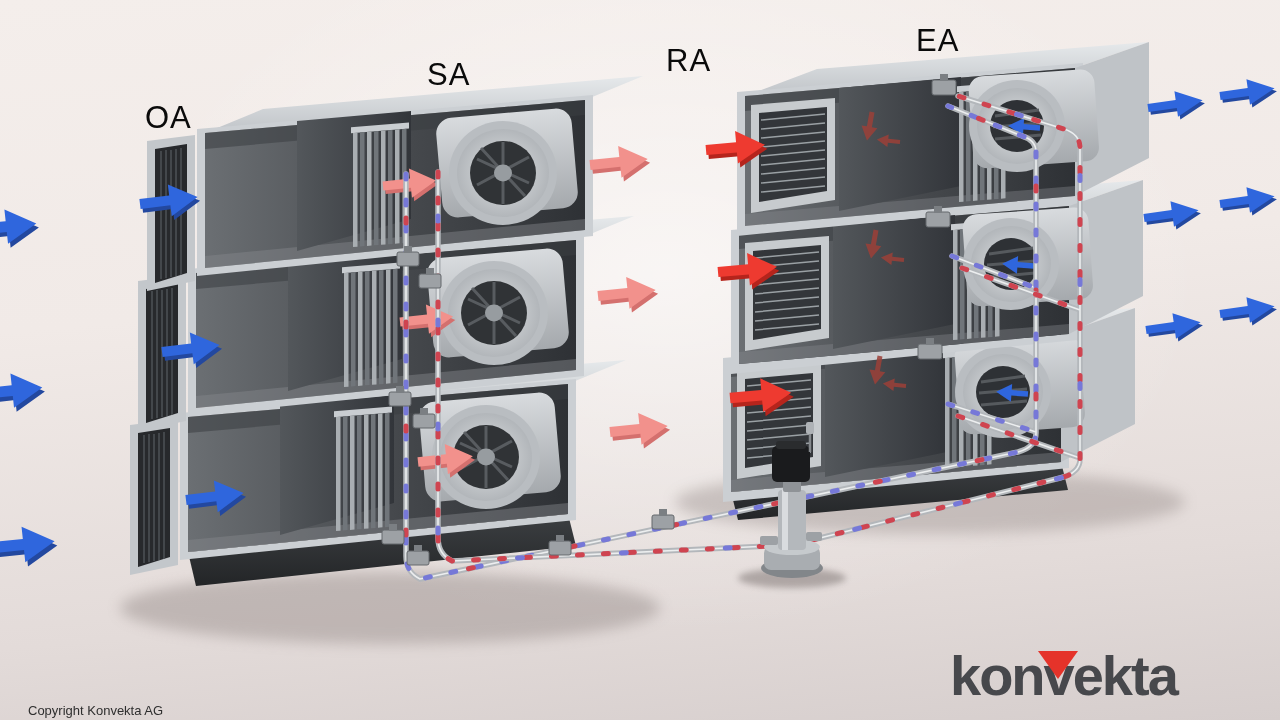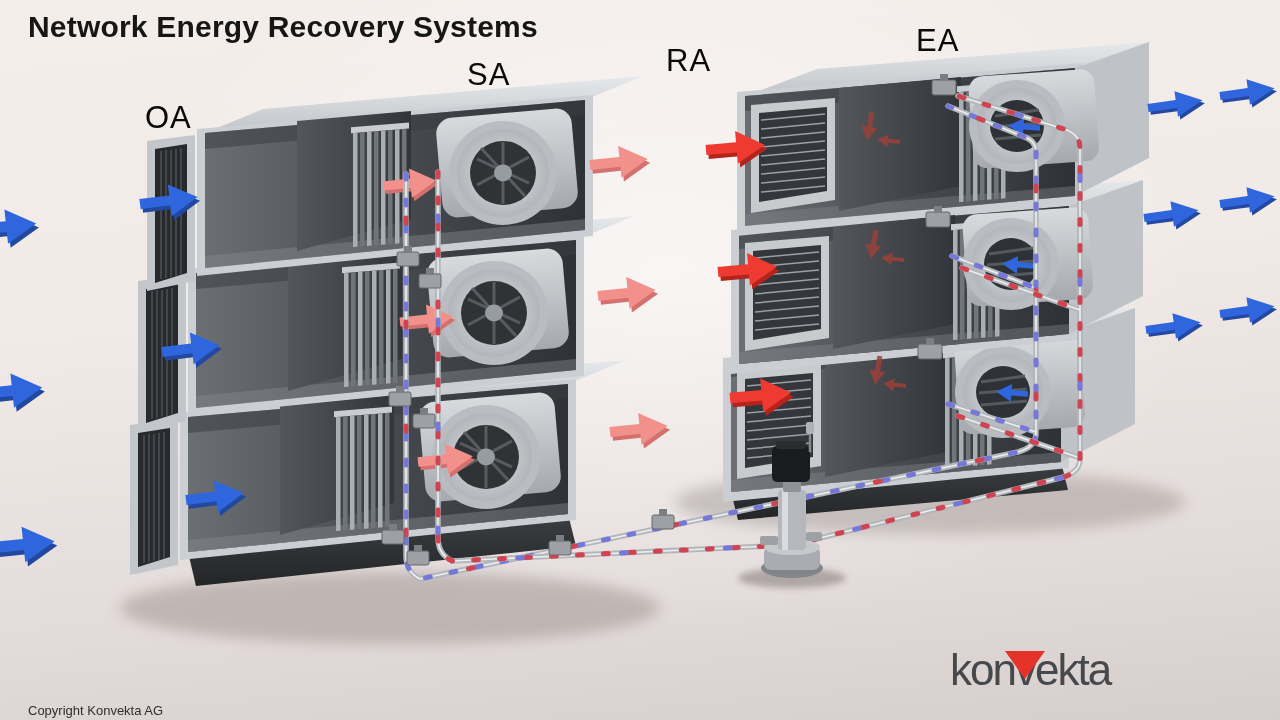--- a/index.html
+++ b/index.html
@@ -12,29 +12,29 @@
   }
   .scene{position:absolute;left:0;top:0;}
   .title{
     position:absolute;left:28px;top:10px;
     font-size:30px;font-weight:700;color:#161616;letter-spacing:.2px;
   }
   .duct-label{
     position:absolute;font-size:31px;font-weight:400;color:#0a0a0a;letter-spacing:1px;
   }
   .lbl-oa{left:145px;top:100px;}
-  .lbl-sa{left:427px;top:57px;margin-left:40px;}
+  .lbl-sa{left:427px;top:57px;}
   .lbl-ra{left:666px;top:43px;}
   .lbl-ea{left:916px;top:23px;}
   .copyright{
     position:absolute;left:28px;top:685px;font-size:13px;color:#2e2e2e;margin-top:18px;
   }
   .logo{
     position:absolute;left:950px;top:648px;line-height:1;
-    font-size:44px;font-weight:400;color:#47484c;letter-spacing:-2px;white-space:nowrap;
+    font-size:56px;font-weight:700;color:#47484c;letter-spacing:-2px;white-space:nowrap;
   }
   .logo .v-wrap{position:relative;display:inline-block;}
   .logo .tri{
     position:absolute;left:50%;top:3px;transform:translateX(-50%);
     width:0;height:0;border-left:20px solid transparent;border-right:20px solid transparent;
     border-top:28px solid #e5332a;
   }
 </style>
 </head>
 <body>
@@ -358,21 +358,20 @@
     <rect x="778" y="490" width="28" height="60" rx="4" fill="#b4b8bc"></rect>
     <rect x="782" y="490" width="6" height="60" fill="#d9dcdf"></rect>
     <rect x="783" y="478" width="18" height="14" rx="2" fill="#8f9397"></rect>
     <rect x="772" y="446" width="38" height="36" rx="5" fill="#1a1b1d"></rect>
     <rect x="776" y="441" width="30" height="8" rx="3" fill="#2a2c2e"></rect>
     <line x1="810" y1="430" x2="810" y2="452" stroke="#85898d" stroke-width="2.5"></line>
     <rect x="806" y="422" width="8" height="12" rx="2" fill="#aeb2b6"></rect>
   </g>
 </svg>
 
-<div class="title">Network Energy Recovery Systems</div>
 <div class="duct-label lbl-oa">OA</div>
 <div class="duct-label lbl-sa">SA</div>
 <div class="duct-label lbl-ra">RA</div>
 <div class="duct-label lbl-ea">EA</div>
 <div class="copyright">Copyright Konvekta AG</div>
 <div class="logo">
   <span>kon</span><span class="v-wrap"><span class="tri"></span><span>v</span></span><span>ekta</span>
 </div>
 
 </div>

